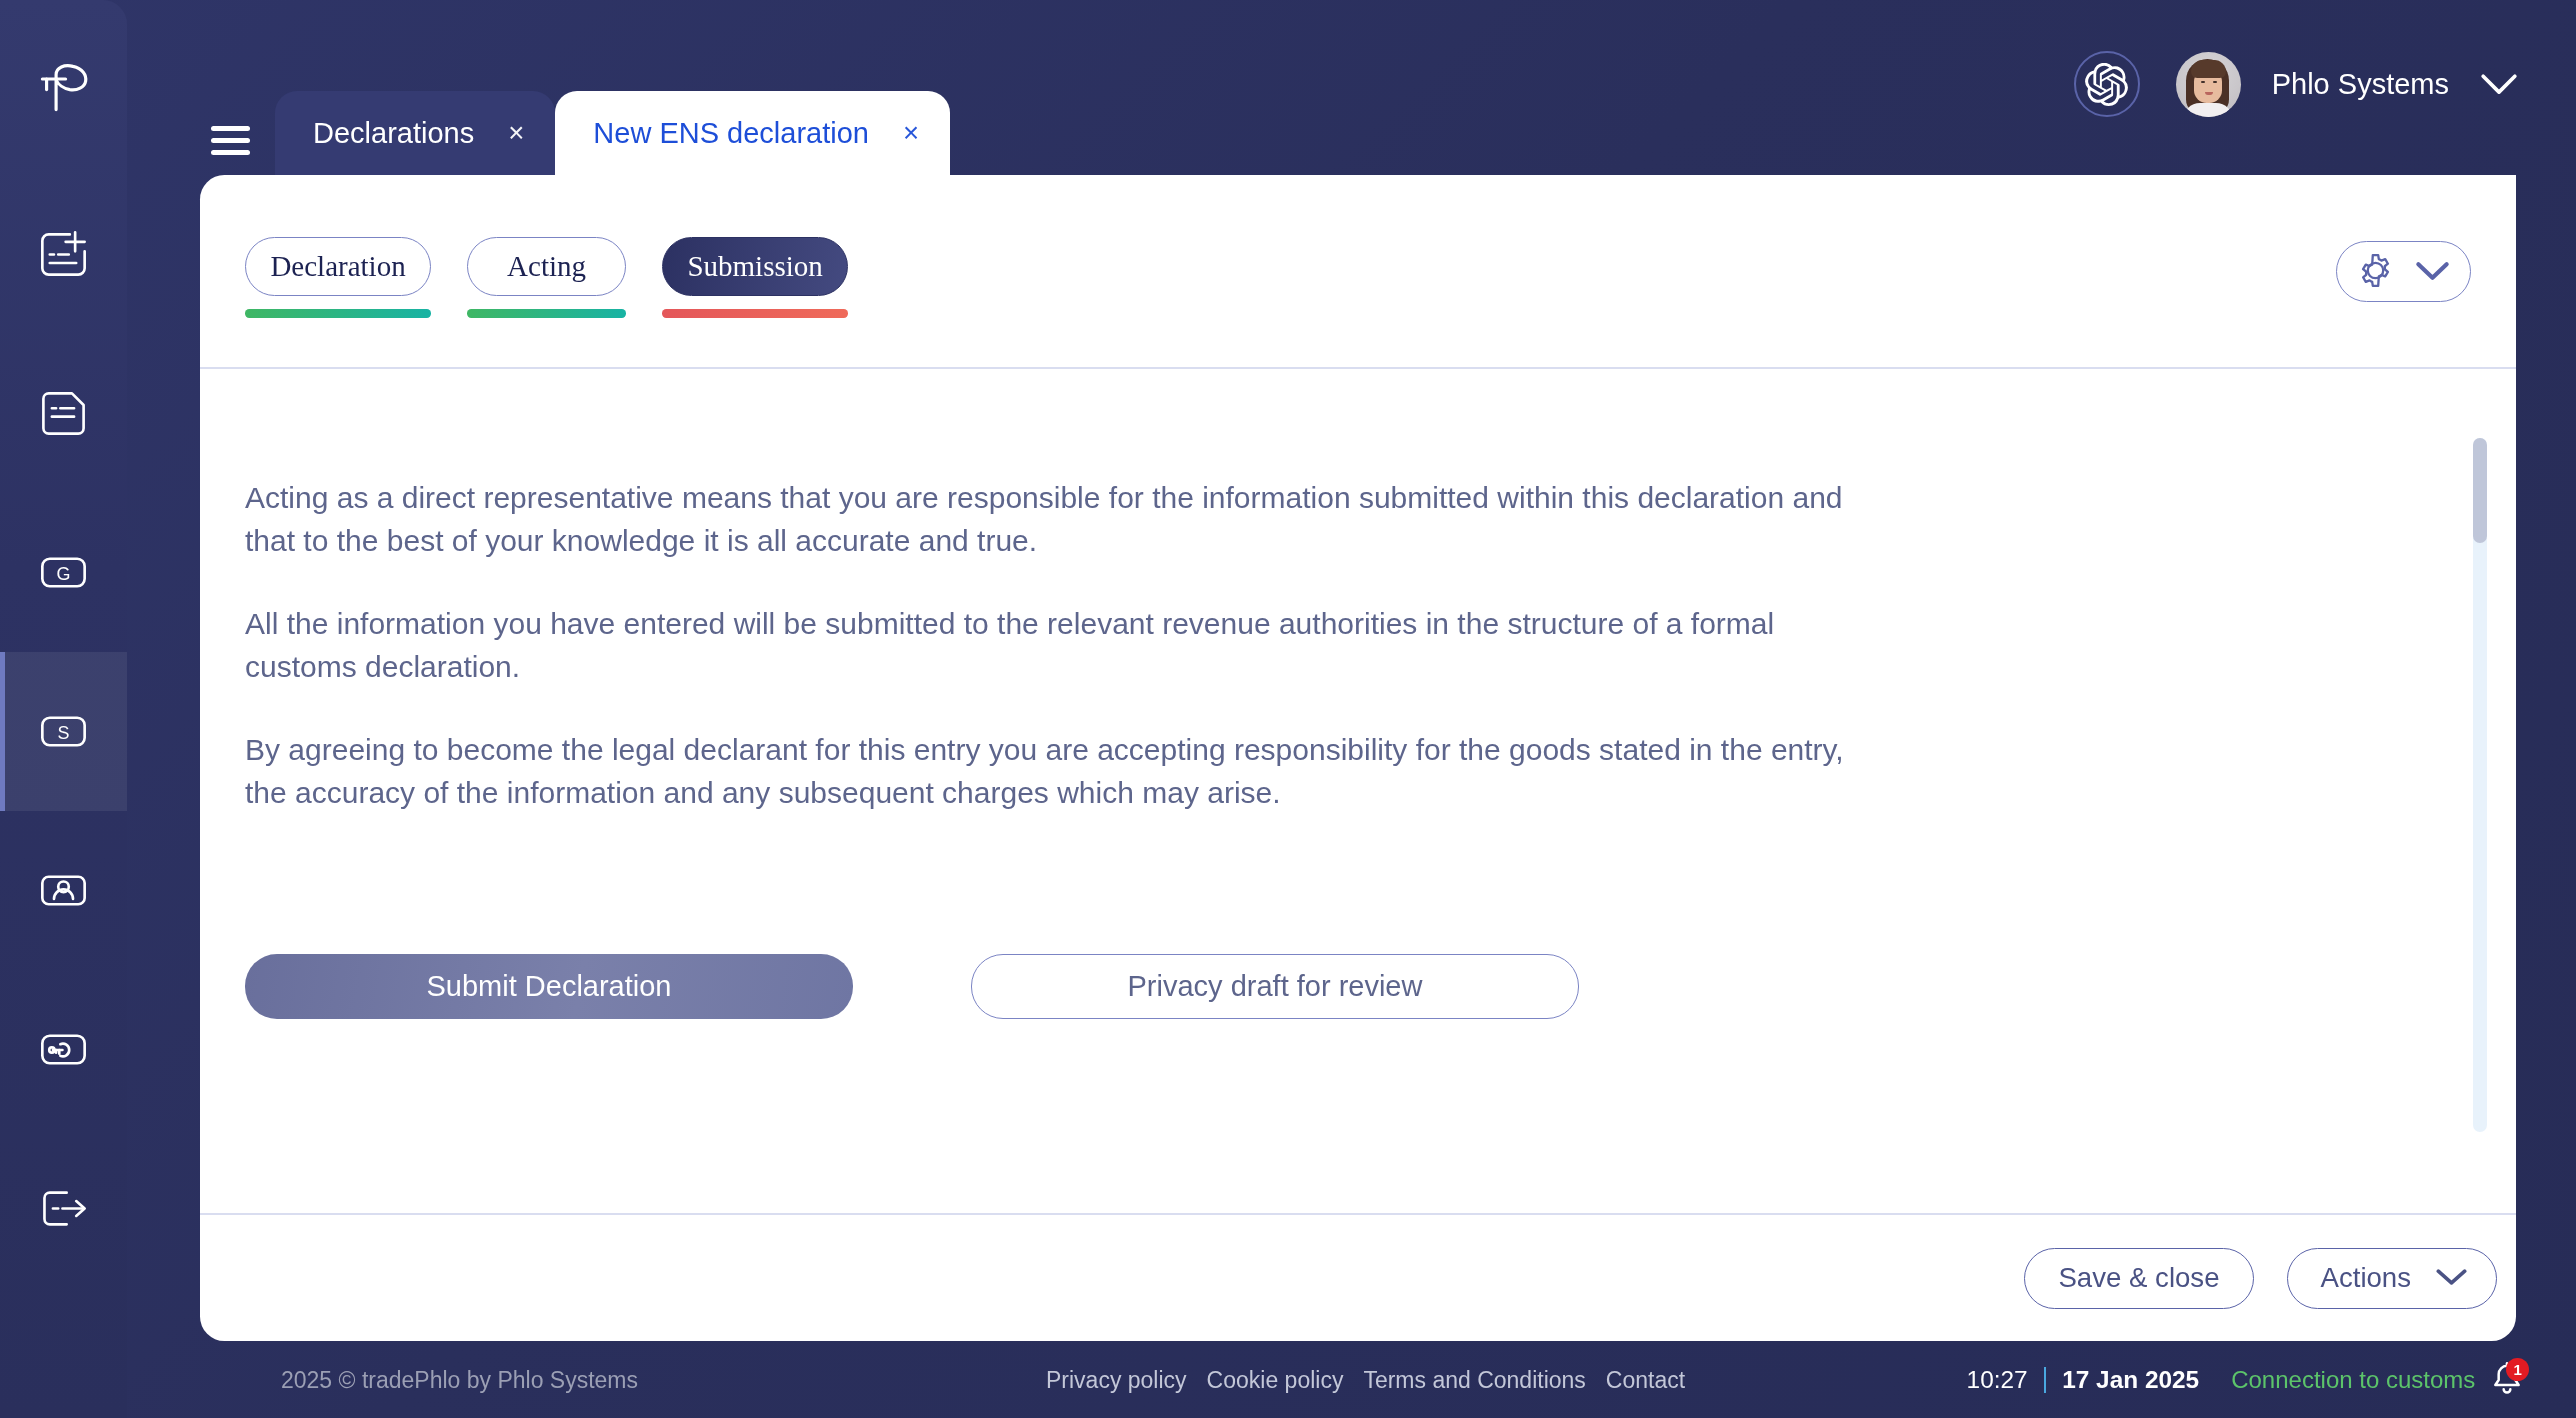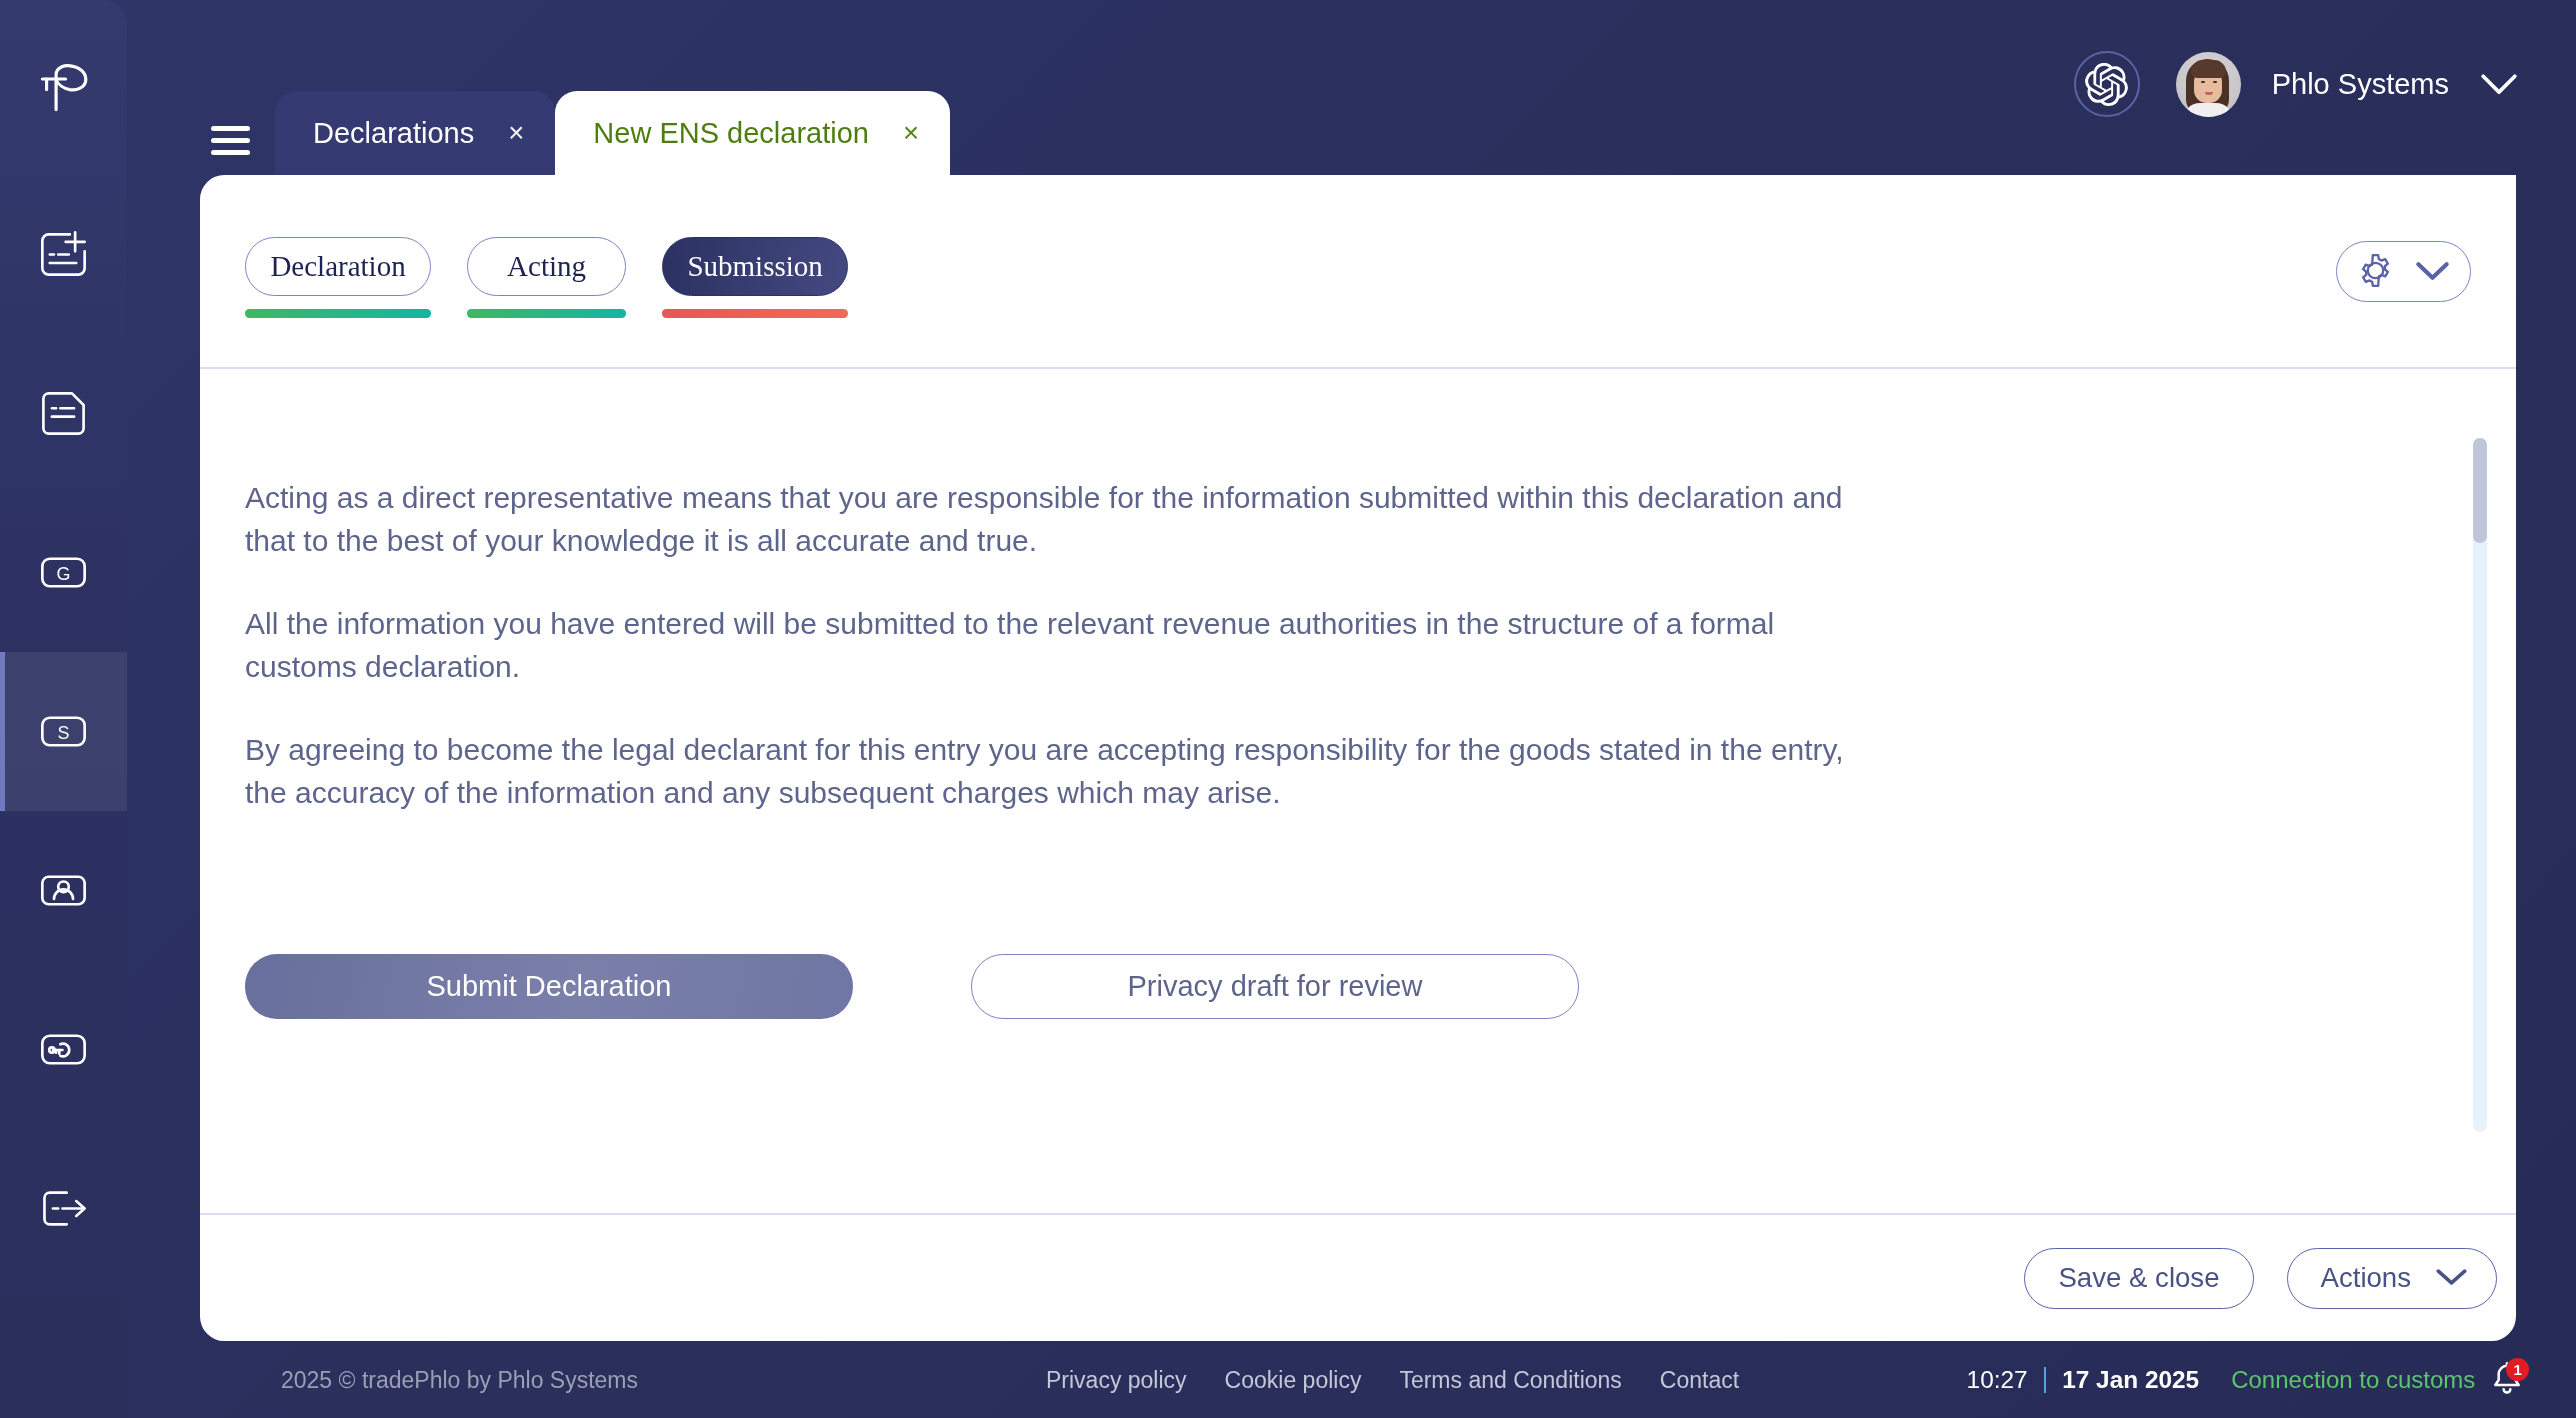--- a/index.html
+++ b/index.html
@@ -64,21 +64,21 @@
   }
   .wintab {
     height: 84px;
     display: flex; align-items: center;
     padding: 0 31px 0 38px;
     border-top-left-radius: 22px; border-top-right-radius: 22px;
     font-size: 29px;
     white-space: nowrap;
   }
   .wintab.inactive { background: #353b72; color: #ffffff; }
-  .wintab.active { background: #ffffff; color: #4d7c0f; }
+  .wintab.active { background: #ffffff; color: #1d4ed8; }
   .wintab-label { margin-right: 34px; }
   .wintab-close {
     font-size: 27.6px; line-height: 1;
     opacity: .95; cursor: pointer;
   }
 
   
   #usercluster {
     position: absolute; right: 58px; top: 51px;
     display: flex; align-items: center; gap: 0;
@@ -219,21 +219,21 @@
     position: absolute; left: 127px; bottom: 0;
     width: 2449px; height: 78px;
     display: flex; align-items: center;
   }
   #copyright {
     position: absolute; left: 154px;
     color: #9b9fb4; font-size: 23px; white-space: nowrap;
   }
   #legal {
     position: absolute; left: 919px;
-    display: flex; gap: 38px;
+    display: flex; gap: 20px;
   }
   #legal a {
     color: #c3c7d8; font-size: 23px; text-decoration: none; white-space: nowrap;
   }
   #statuscluster {
     position: absolute; right: 49px;
     display: flex; align-items: center;
   }
   #clock { color: #ffffff; font-size: 24.4px; white-space: nowrap; }
   #clockdiv { width: 2.6px; height: 25.4px; background: #4aa8e0; margin: 0 16px; }

